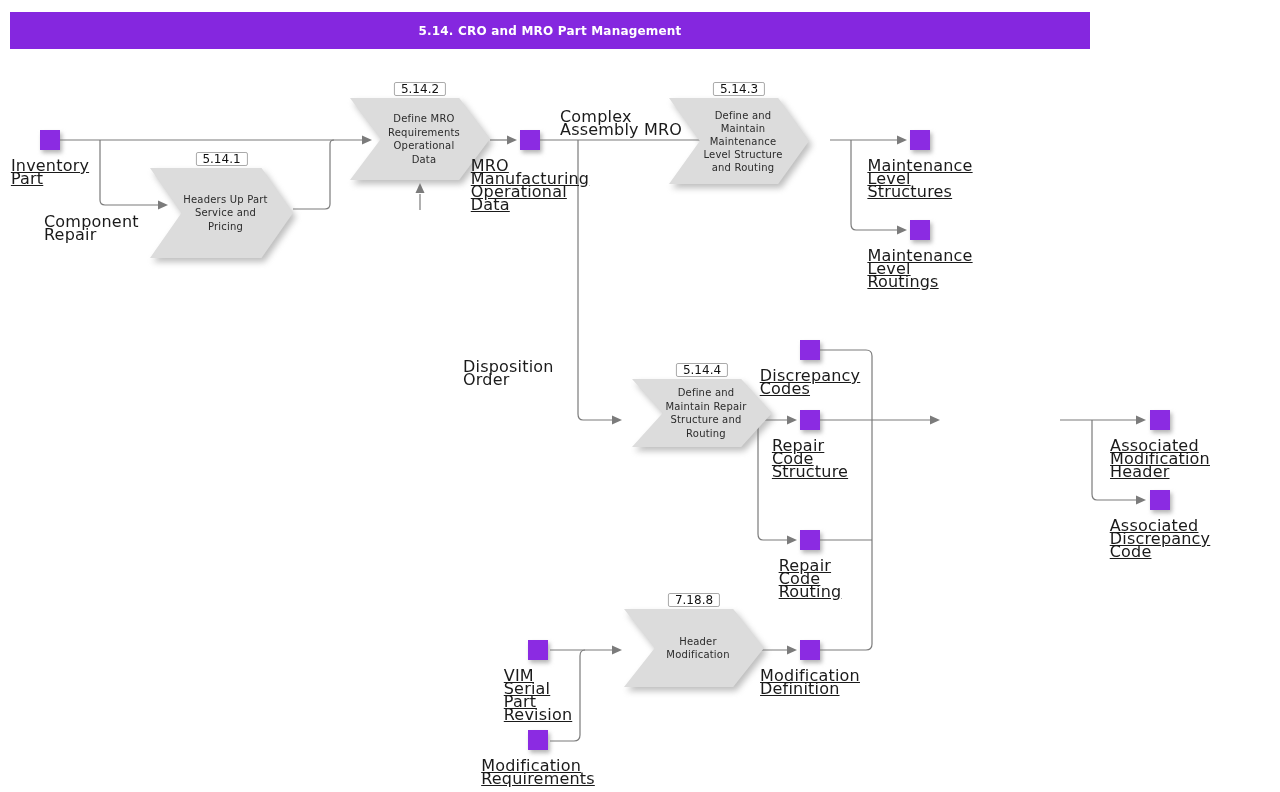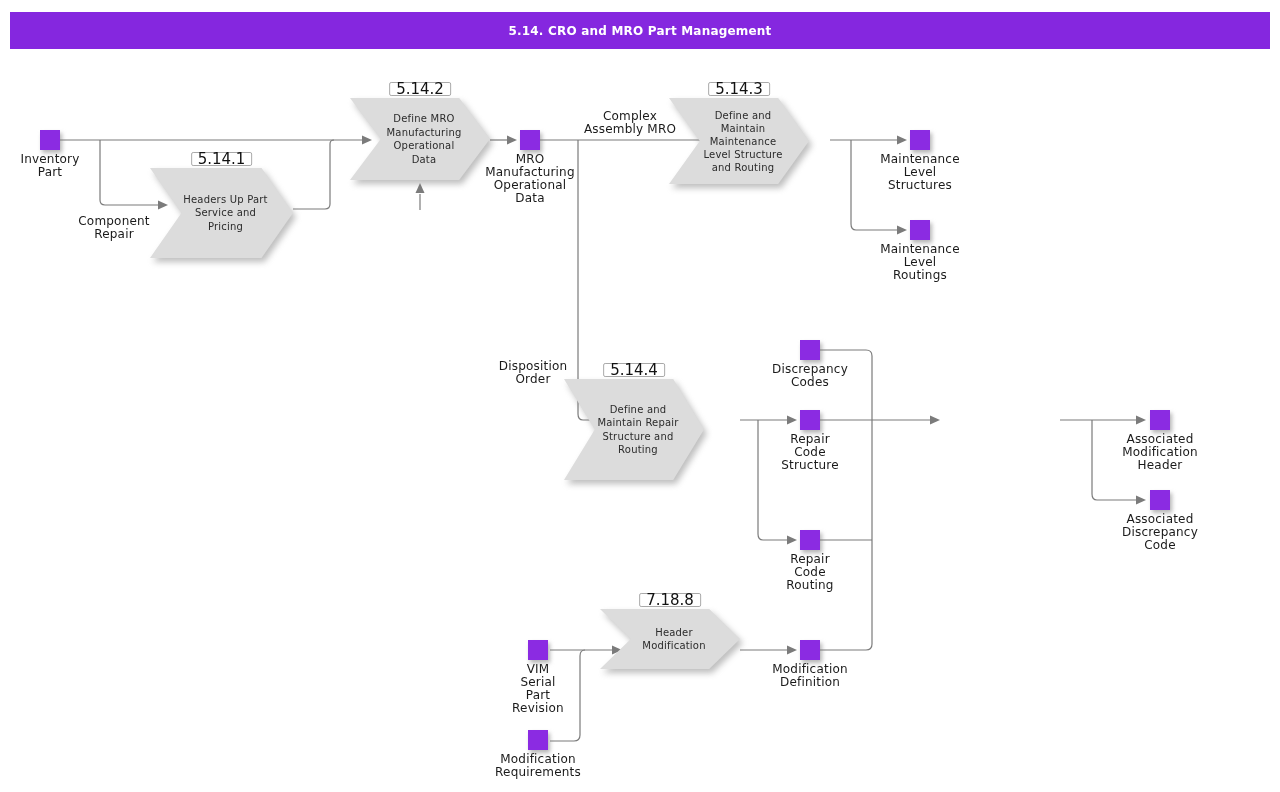--- a/index.html
+++ b/index.html
@@ -2,21 +2,21 @@
 <html><head>
 <meta charset="utf-8">
 <style>
   html,body{margin:0;padding:0;background:#ffffff;}
   .stage{
     position:relative;width:1280px;height:792px;background:#ffffff;overflow:hidden;
     font-family:"DejaVu Sans","Liberation Sans",sans-serif;color:#1a1a1a;
   }
   
   .titlebar{
-    position:absolute;left:10px;top:12px;width:1260px;height:37px;
+    position:absolute;left:10px;top:12px;width:1080px;height:37px;
     background:#8527df;display:flex;align-items:center;justify-content:center;
   }
   .titlebar span{
     color:#ffffff;font-size:12px;font-weight:bold;letter-spacing:.2px;
   }
   
   svg.wires{position:absolute;left:0;top:0;pointer-events:none;}
   svg.wires path.w{fill:none;stroke:#7b7b7b;stroke-width:1.2px;}
   svg.wires path.a{fill:#7b7b7b;stroke:none;}
   
@@ -27,33 +27,33 @@
     clip-path:polygon(0% 0%,78% 0%,100% 50%,78% 100%,0% 100%,22% 50%);
   }
   .proc-label{
     position:absolute;inset:0;display:flex;align-items:center;justify-content:center;
     text-align:center;white-space:pre-line;font-size:10px;line-height:13.5px;
     letter-spacing:.2px;color:#2b2b2b;padding-left:8px;box-sizing:border-box;
   }
   .badge{
     position:absolute;top:-16px;left:50%;transform:translateX(-50%);
     background:#ffffff;border:1px solid #a9a9a9;border-radius:2px;
-    font-size:15px;line-height:12px;padding:0 6px;color:#111;white-space:nowrap;
+    font-size:12px;line-height:12px;padding:0 6px;color:#111;white-space:nowrap;
   }
   
   .node{position:absolute;width:120px;display:flex;flex-direction:column;align-items:center;}
   .sq{
     width:20px;height:20px;background:#8b2be2;
     filter:drop-shadow(2px 3px 2px rgba(120,120,120,.55));
   }
   .node-label,.edge-label{
-    text-align:center;white-space:pre-line;font-size:12px;line-height:13px;
+    text-align:left;white-space:pre-line;font-size:16px;line-height:13px;
     letter-spacing:.2px;color:#1a1a1a;
   }
-  .node-label{margin-top:3px;}
+  .node-label{margin-top:9px;text-decoration:underline;}
   .edge-label{position:absolute;width:140px;}
 </style>
 </head>
 <body>
 
 <div class="stage">
 
   <div class="titlebar">
     <span>5.14. CRO and MRO Part Management</span>
   </div>
@@ -117,50 +117,50 @@
 Service and
 Pricing</div>
   </div>
 
   <div class="proc" style="left:350px;top:98px;width:140px;height:82px">
     <div class="chev-shadow">
         <div class="chev"></div>
       </div>
     <div class="badge">5.14.2</div>
     <div class="proc-label">Define MRO
-Manufacturing
+Requirements
 Operational
 Data</div>
   </div>
 
   <div class="proc" style="left:669px;top:98px;width:140px;height:86px">
     <div class="chev-shadow">
         <div class="chev"></div>
       </div>
     <div class="badge">5.14.3</div>
     <div class="proc-label" style="line-height:13px">Define and
 Maintain
 Maintenance
 Level Structure
 and Routing</div>
   </div>
 
-  <div class="proc" style="left:564px;top:379px;width:140px;height:101px">
+  <div class="proc" style="left:632px;top:379px;width:140px;height:68px">
     <div class="chev-shadow">
         <div class="chev"></div>
       </div>
     <div class="badge">5.14.4</div>
     <div class="proc-label">Define and
 Maintain Repair
 Structure and
 Routing</div>
   </div>
 
 
-  <div class="proc" style="left:600px;top:609px;width:140px;height:60px">
+  <div class="proc" style="left:624px;top:609px;width:140px;height:78px">
     <div class="chev-shadow">
         <div class="chev"></div>
       </div>
     <div class="badge">7.18.8</div>
     <div class="proc-label">Header
 Modification</div>
   </div>
 
   <div class="node" style="left:-10px;top:130px">
     <div class="sq"></div>

